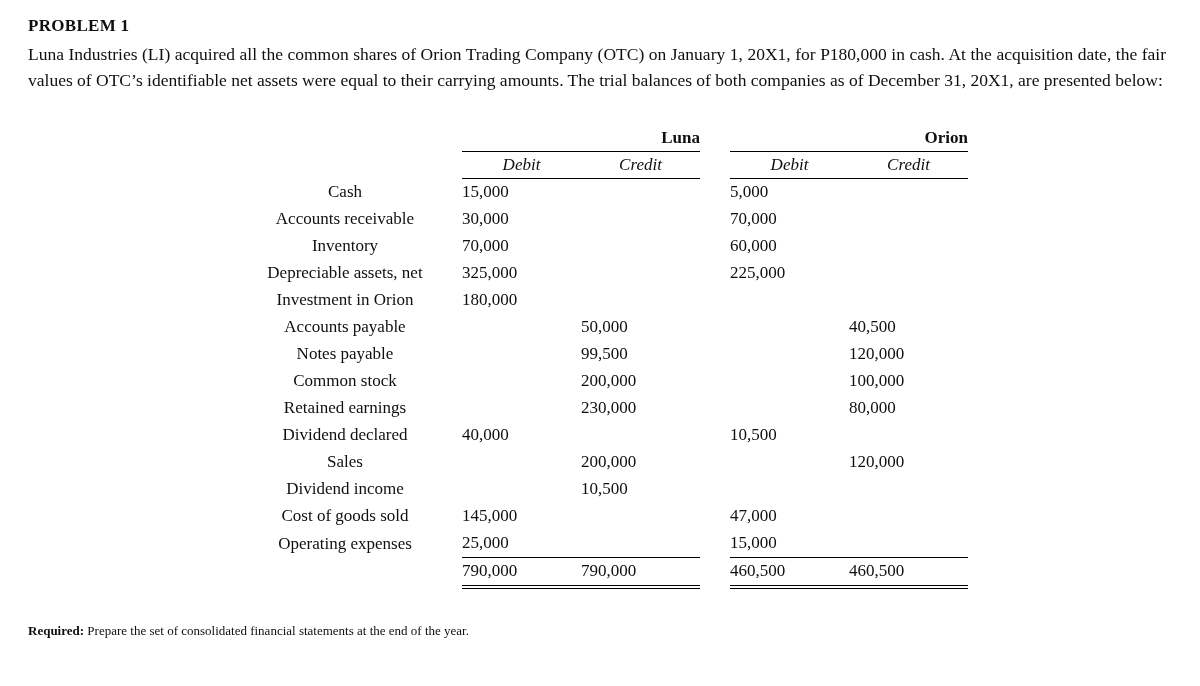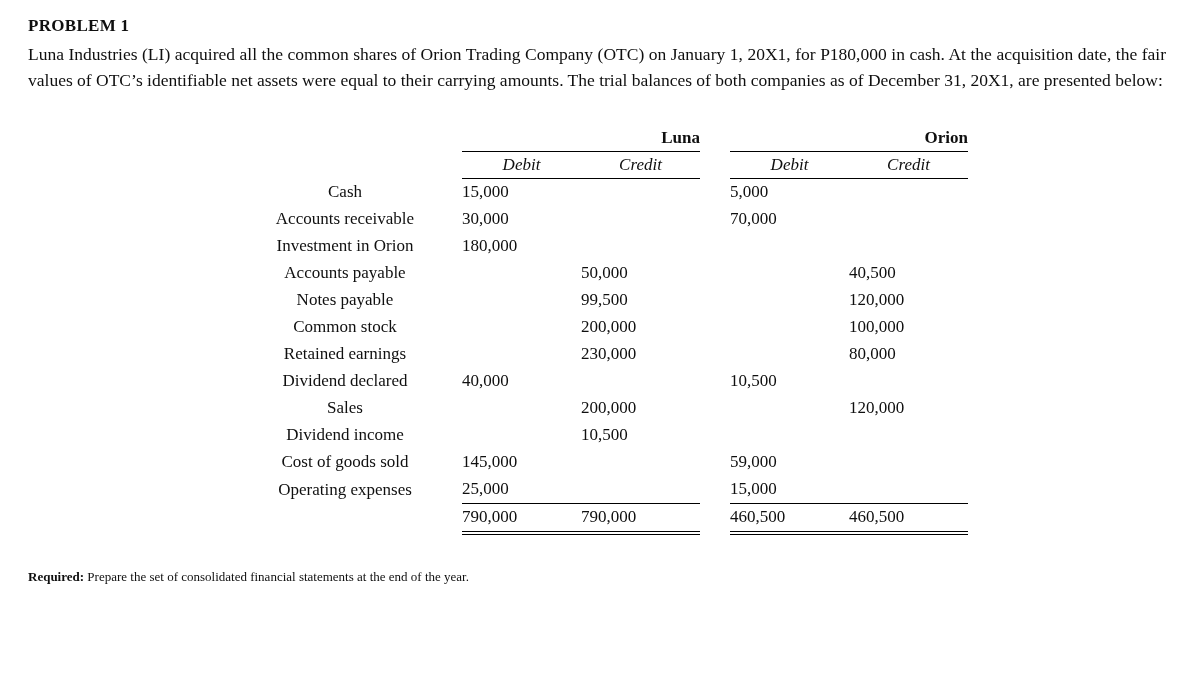--- a/index.html
+++ b/index.html
@@ -109,20 +109,36 @@
           </tr>
           <tr>
             <td class="acct">Accounts receivable</td>
             <td class="num">30,000</td>
             <td class="num"></td>
             <td class="gap"></td>
             <td class="num">70,000</td>
             <td class="num"></td>
           </tr>
           <tr>
+            <td class="acct">Inventory</td>
+            <td class="num">70,000</td>
+            <td class="num"></td>
+            <td class="gap"></td>
+            <td class="num">60,000</td>
+            <td class="num"></td>
+          </tr>
+          <tr>
+            <td class="acct">Depreciable assets, net</td>
+            <td class="num">325,000</td>
+            <td class="num"></td>
+            <td class="gap"></td>
+            <td class="num">225,000</td>
+            <td class="num"></td>
+          </tr>
+          <tr>
             <td class="acct">Investment in Orion</td>
             <td class="num">180,000</td>
             <td class="num"></td>
             <td class="gap"></td>
             <td class="num"></td>
             <td class="num"></td>
           </tr>
           <tr>
             <td class="acct">Accounts payable</td>
             <td class="num"></td>
@@ -177,21 +193,21 @@
             <td class="num">10,500</td>
             <td class="gap"></td>
             <td class="num"></td>
             <td class="num"></td>
           </tr>
           <tr>
             <td class="acct">Cost of goods sold</td>
             <td class="num">145,000</td>
             <td class="num"></td>
             <td class="gap"></td>
-            <td class="num">59,000</td>
+            <td class="num">47,000</td>
             <td class="num"></td>
           </tr>
           <tr>
             <td class="acct">Operating expenses</td>
             <td class="num">25,000</td>
             <td class="num"></td>
             <td class="gap"></td>
             <td class="num">15,000</td>
             <td class="num"></td>
           </tr>

